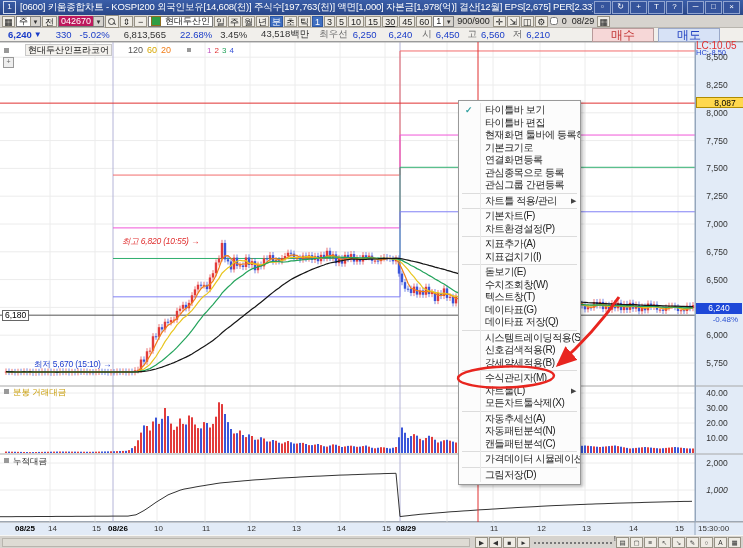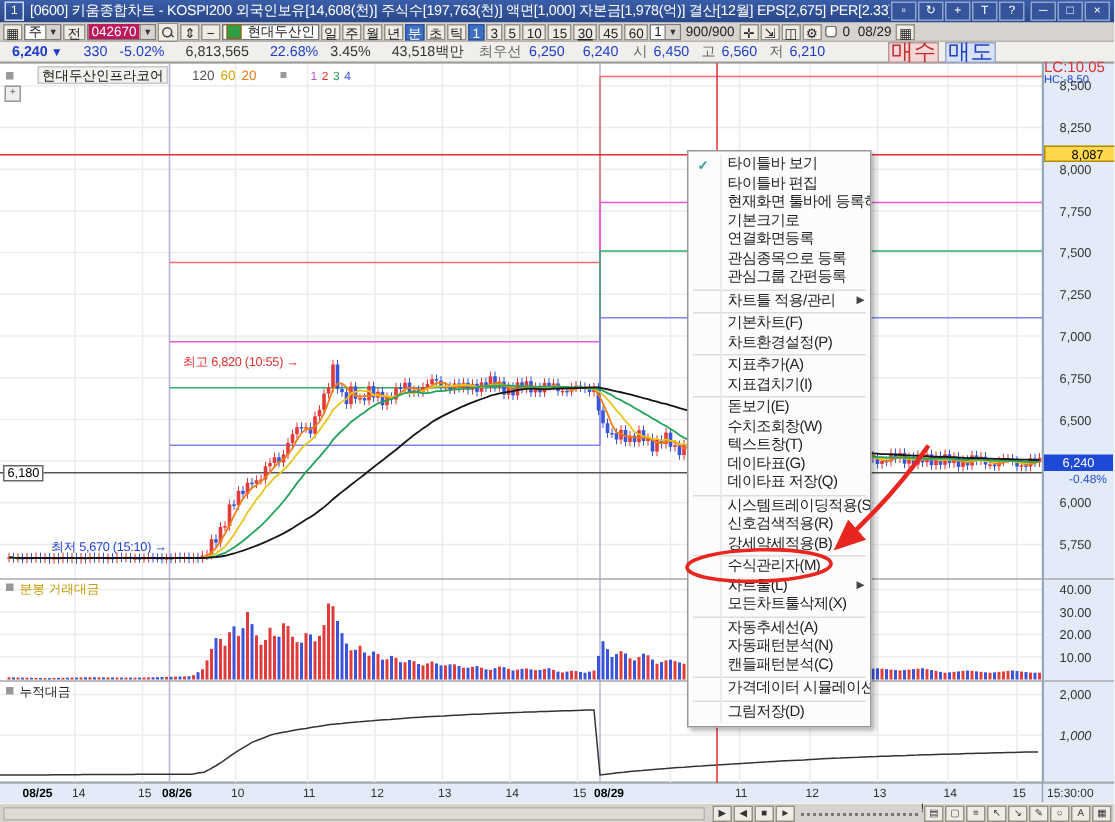--- a/index.html
+++ b/index.html
@@ -20,21 +20,21 @@
   .greensq{width:8px;height:8px;background:#2f9e44;border:1px solid #8c6d1f;margin:0 2px;flex:none;}
   .t-label{font-size:9px;color:#222;margin:0 2px;white-space:nowrap;}
   .mag{position:relative;width:12px;height:11px;border:1px solid #979285;background:#efece5;flex:none;}
   .mag i{position:absolute;left:2px;top:2px;width:5px;height:5px;border:1.2px solid #444;border-radius:50%;}
   .mag b{position:absolute;left:7px;top:7px;width:3px;height:1.4px;background:#444;transform:rotate(45deg);}
   
   .quotebar{position:absolute;top:28px;left:0;width:743px;height:14px;background:#f1efeb;border-bottom:1px solid#9a9a9a;display:flex;align-items:center;font-size:9.5px;box-sizing:border-box;white-space:nowrap;}
   .q-blue{color:#1a3cc8;}
   .q-k{color:#333;}
   .q-lab{color:#666;}
-  .qb{height:12px;line-height:12px;padding:0 1px;font-size:15px;border:1px solid #b89a9a;flex:none;}
+  .qb{height:12px;line-height:12px;padding:0 18px;font-size:12px;border:1px solid #b89a9a;flex:none;}
   .qb.buy{background:#f6d7d7;color:#c03030;margin-left:42px;}
   .qb.sell{background:#d7e2f6;color:#2040c0;border-color:#9aa8c8;margin-left:4px;}
   
   .chartwrap{position:absolute;top:42px;left:0;width:743px;height:493px;background:#fff;}
   .axisbg{position:absolute;left:695px;top:0;width:48px;height:479px;background:#e2ebf7;border-left:1px solid #94a6bc;box-sizing:border-box;}
   .timestrip{position:absolute;left:0;top:479px;width:743px;height:14px;background:#e2ebf7;border-top:1px solid #94a6bc;box-sizing:border-box;}
   .tlabel{position:absolute;top:2px;font-size:8px;color:#333;}
   .tlabel.bold{font-weight:bold;color:#000;}
   .datebox{position:absolute;left:417px;top:1px;width:76px;height:18px;background:#ffd84d;border:1px solid #b08c00;font-size:7.5px;line-height:10px;text-align:center;letter-spacing:-0.4px;box-sizing:border-box;margin-top:20px;}
   .endtime{position:absolute;left:698px;top:2px;font-size:8px;color:#333;}
@@ -976,21 +976,21 @@
         <div class="tick" style="left: 695px; top: 361px;">30.00</div>
         <div class="tick" style="left: 695px; top: 376px;">20.00</div>
         <div class="tick" style="left: 695px; top: 391px;">10.00</div>
         <div class="tick" style="left: 695px; top: 416px;">2,000</div>
         <div class="tick" style="left: 695px; top: 443px; font-style: italic;">1,000</div>
       </div>
     <div class="tagc">8,087</div>
     <div class="tagp">6,240</div>
     <div class="tagpct">-0.48%</div>
 
-    <div class="note" style="left:122px;top:194px;color:#e03030;">최고 6,820 (10:55) →</div>
+    <div class="note" style="left:122px;top:194px;color:#e03030;font-style:italic;">최고 6,820 (10:55) →</div>
     <div class="note" style="left:34px;top:317px;color:#2040d0;">최저 5,670 (15:10) →</div>
     <div class="reflab">6,180</div>
 
     <div class="panelab" style="left:13px;top:345px;color:#c79a00;">분봉 거래대금</div>
     <div class="sq" style="position:absolute;left:4px;top:347px;z-index:4;"></div>
     <div class="panelab" style="left:13px;top:414px;color:#222;">누적대금</div>
     <div class="sq" style="position:absolute;left:4px;top:416px;z-index:4;"></div>
   </div>
 
   <div class="menu" id="context-menu">

